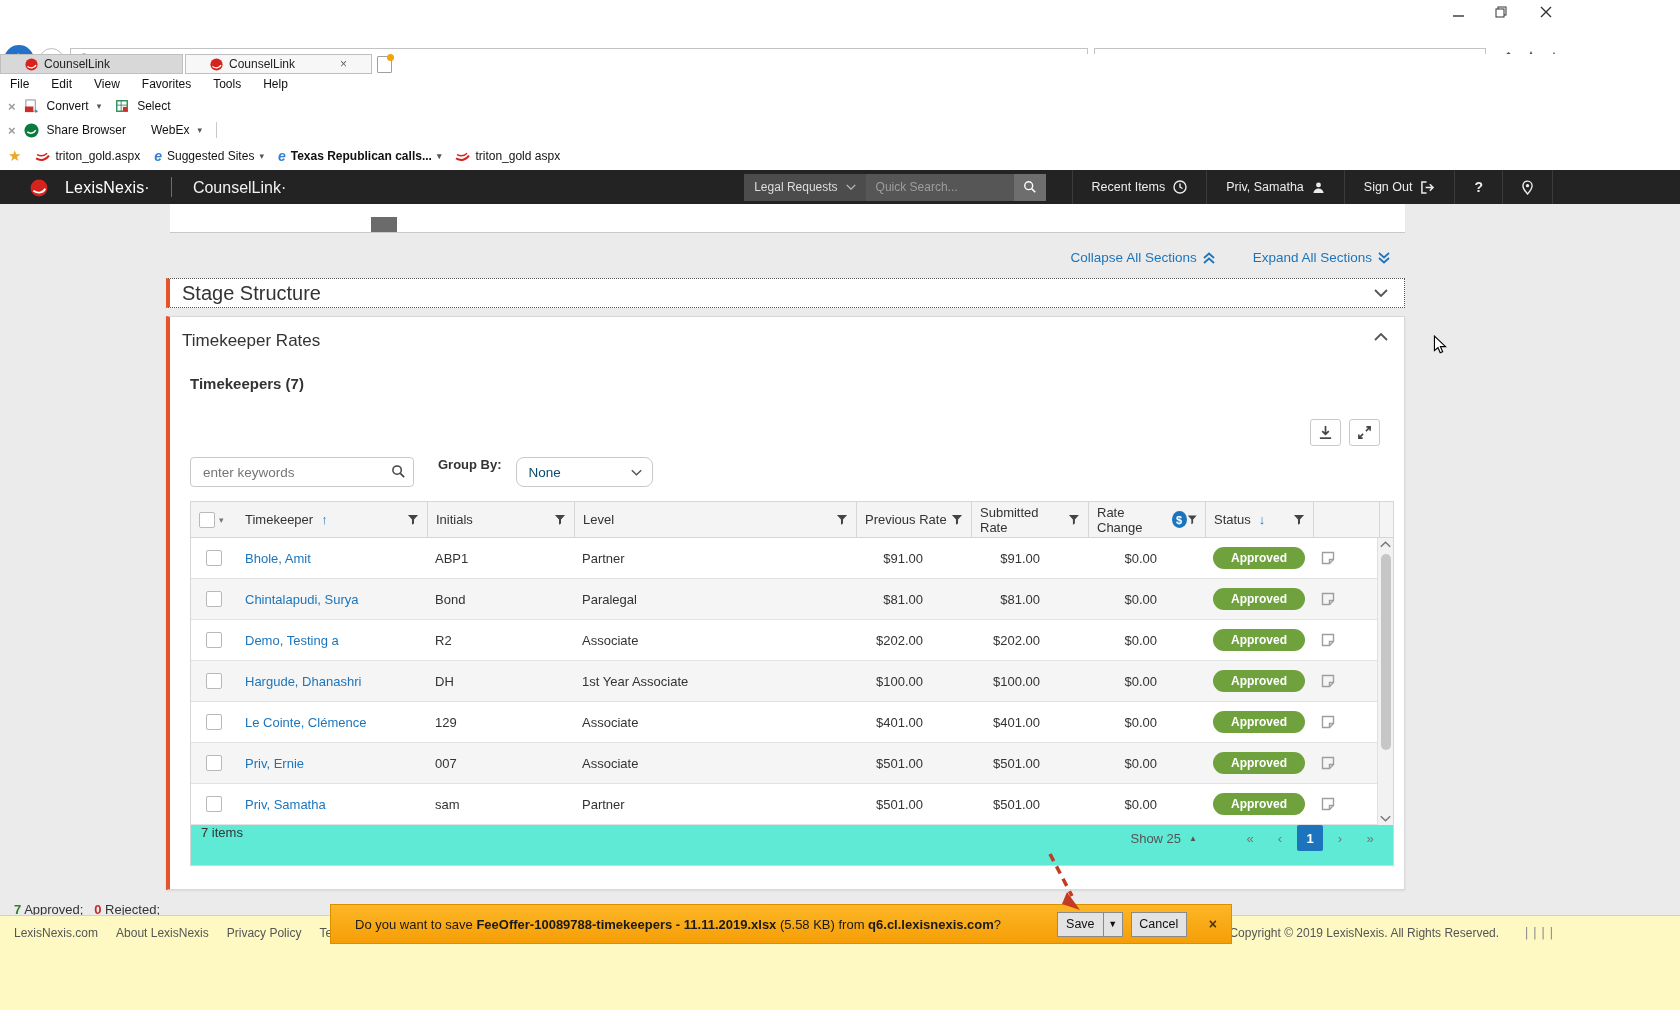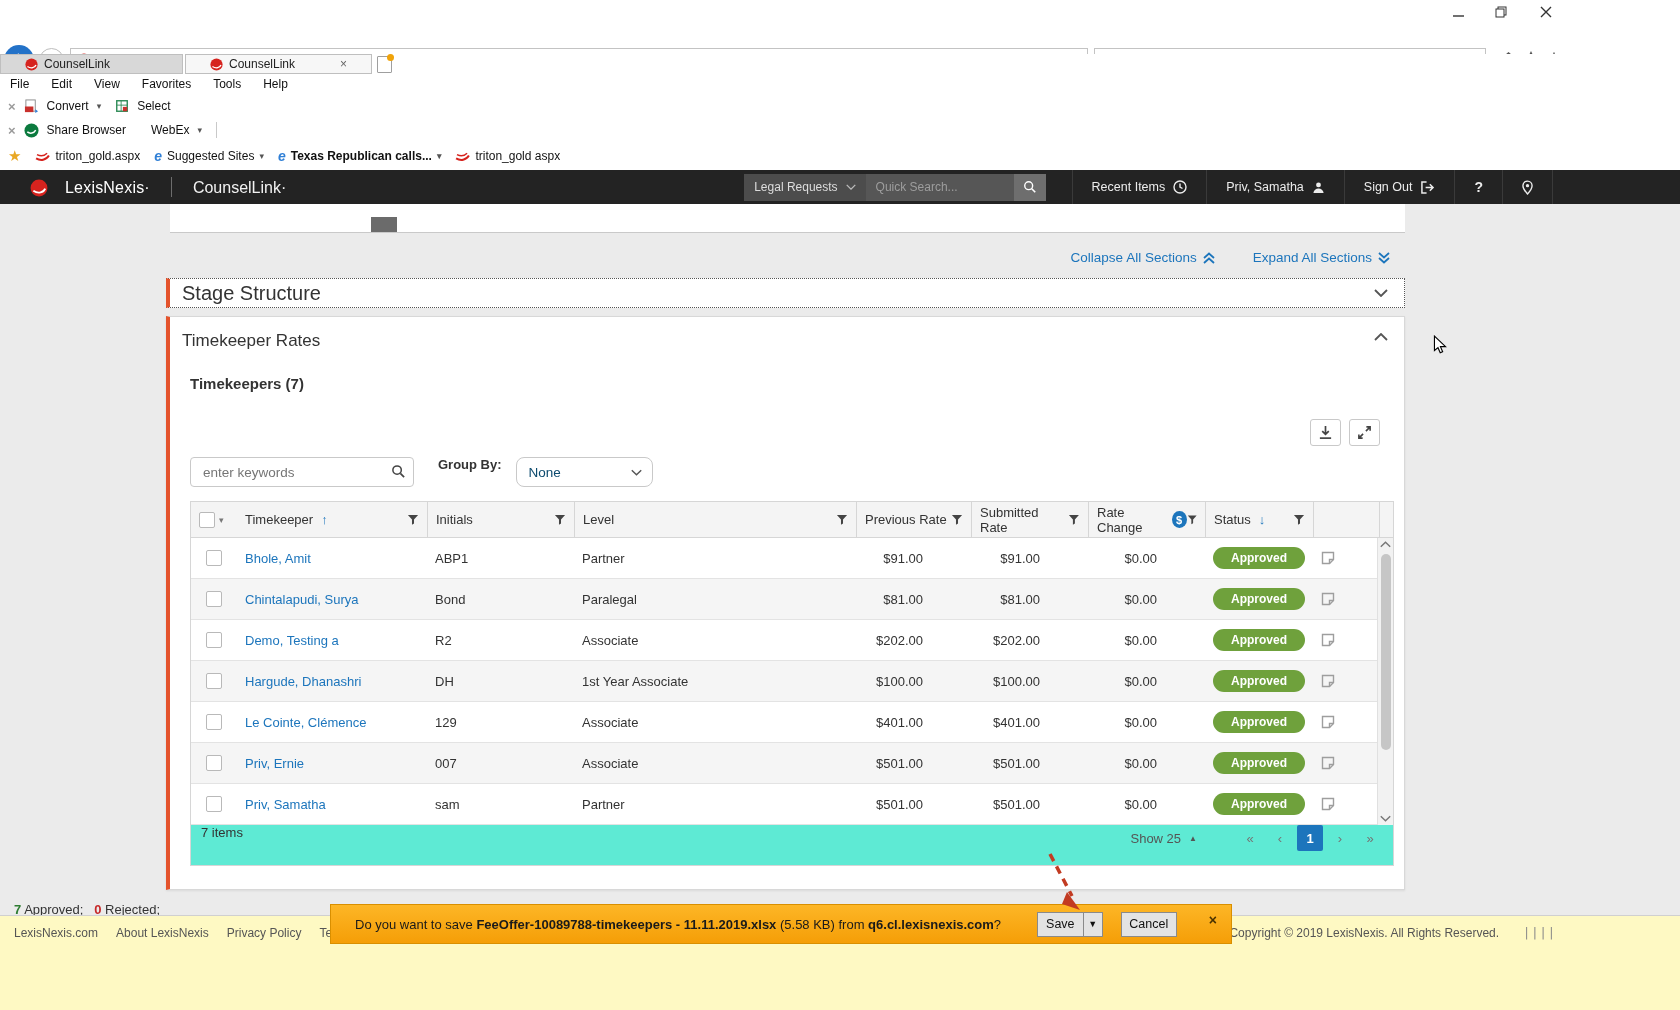--- a/index.html
+++ b/index.html
@@ -110,21 +110,21 @@
   
   .statusline{position:absolute;left:14px;top:698px;font-size:13px;color:#333}
   .okgreen{color:#2e7d32;font-weight:bold}
   .badred{color:#c62828;font-weight:bold}
   .pfooter{position:absolute;left:0;top:711px;width:1680px;height:95px;background:#fef9c3;border-top:1px solid #d0d0d0}
   .flinks{position:absolute;left:14px;top:10px;display:flex;gap:18px;font-size:12px;color:#555}
   .flinks span{cursor:pointer}
   .fright{position:absolute;right:124px;top:10px;display:flex;gap:24px;font-size:12px;color:#555;align-items:center}
   .bars{letter-spacing:1px;color:#888;font-family:"DejaVu Sans Mono",monospace}
   .dlbar{position:absolute;left:330px;top:700px;width:902px;height:40px;background:linear-gradient(#fdb626,#f59e07);border:1px solid #d98f00;display:flex;align-items:center;padding:0 14px 0 24px;font-size:13px;color:#1a1a1a}
-  .dlbtns{margin-left:auto;display:flex;align-items:flex-start;gap:18px}
+  .dlbtns{margin-left:auto;display:flex;align-items:center;gap:8px}
   .dlbtn{height:25px;background:#e3e3e3;border:1px solid #8a8a8a;display:flex;align-items:center;justify-content:center;font-size:12.5px;color:#111;cursor:pointer}
   .savewrap{display:flex}
   .save-main{width:46px;border-right:none}
   .save-caret{width:20px;font-size:9px}
   .cancelbtn{width:56px}
   .dlclose{margin-left:14px;color:#4a3200;font-size:14px;font-weight:bold;cursor:pointer}
   .annot{position:absolute;left:1040px;top:646px;pointer-events:none}
   .cursor{position:absolute;left:1433px;top:131px;pointer-events:none}
 </style>
 </head>

